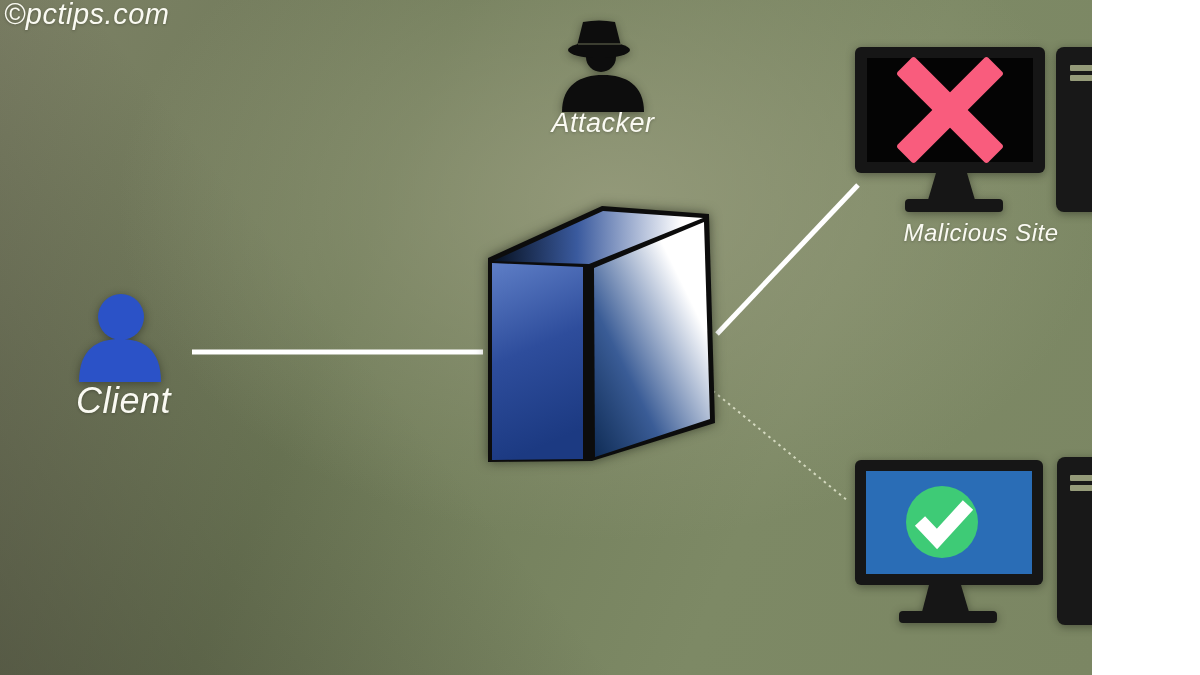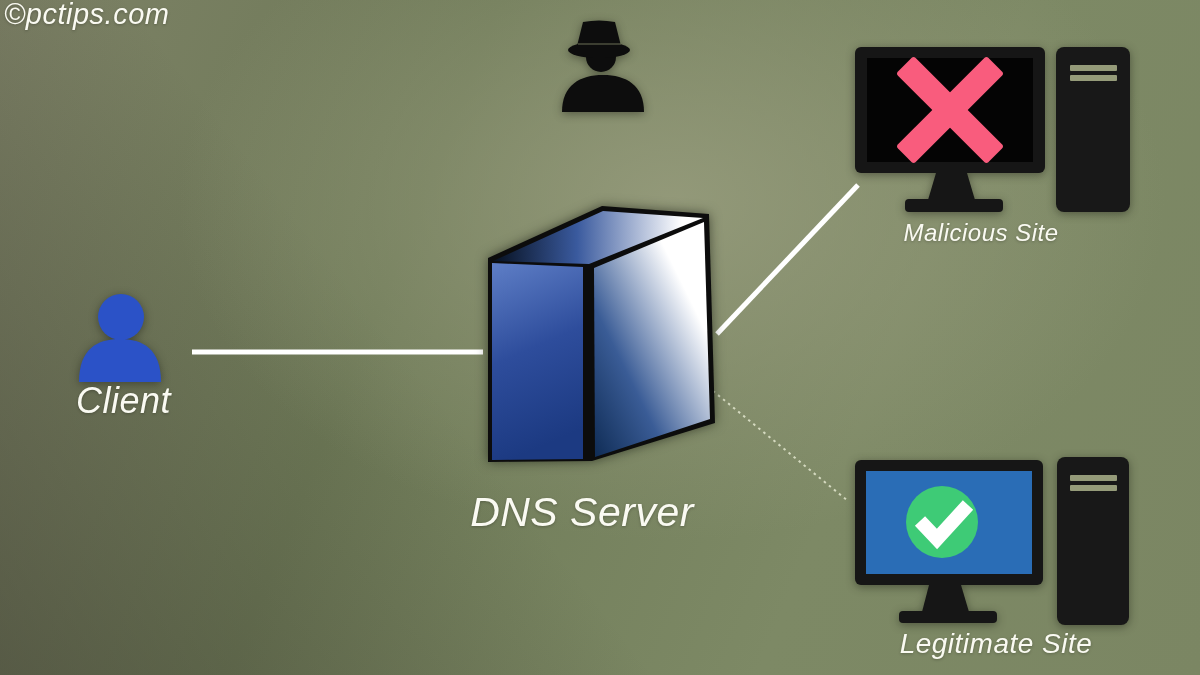--- a/index.html
+++ b/index.html
@@ -1,18 +1,18 @@
 <!DOCTYPE html>
 <html><head>
 <meta charset="utf-8">
 <style>
   html,body{margin:0;padding:0;}
   body{width:1200px;height:675px;font-family:"Liberation Sans",sans-serif;}
   .stage{
-    position:relative;width:1200px;height:675px;overflow:hidden;
+    position:relative;width:1092px;height:675px;overflow:hidden;
     background-image:
       radial-gradient(ellipse 760px 520px at 56% 30%, rgba(152,157,126,0.85) 0%, rgba(152,157,126,0) 65%),
       linear-gradient(52deg, rgba(50,48,40,0.45) 0%, rgba(50,48,40,0) 38%),
       linear-gradient(112deg, #7d8166 0%, #6e7a57 34%, #7d8965 70%, #7b8663 100%);
   }
   svg.scene{position:absolute;left:0;top:0;}
   .label{
     position:absolute;color:#fafaf2;font-style:italic;font-weight:500;
     letter-spacing:0.5px;text-shadow:0 1px 3px rgba(0,0,0,0.25);white-space:nowrap;
   }
@@ -98,17 +98,16 @@
       </g>
       <polygon points="929,585 961,585 969,612 922,612" fill="#161616"></polygon>
       <rect x="899" y="611" width="98" height="12" rx="4" fill="#161616"></rect>
       <rect x="1057" y="457" width="72" height="168" rx="8" fill="#181818"></rect>
       <rect x="1070" y="475" width="47" height="6" rx="1" fill="#959b79"></rect>
       <rect x="1070" y="485" width="47" height="6" rx="1" fill="#959b79"></rect>
     </g>
   </svg>
 
   <div class="label watermark">©pctips.com</div>
+  <div class="label lbl-attacker">Attacker</div>
   <div class="label lbl-client">Client</div>
-  <div class="label lbl-dns">DNS Server</div>
   <div class="label lbl-malicious">Malicious Site</div>
-  <div class="label lbl-legit">Legitimate Site</div>
 </div>
 
 </body></html>

